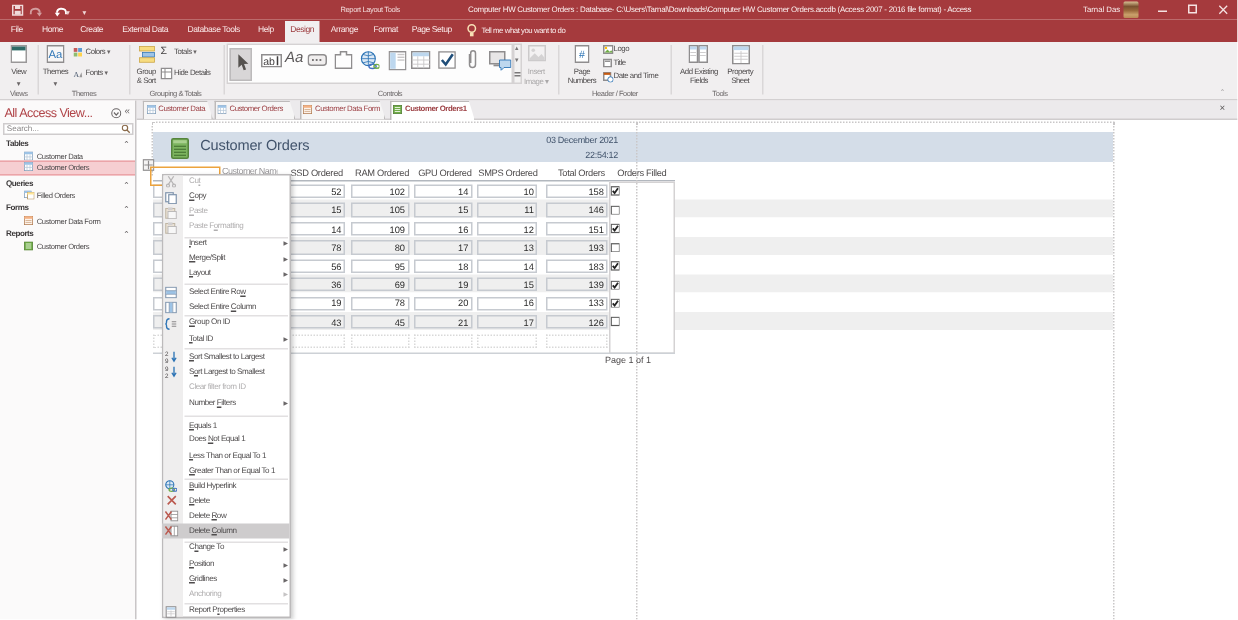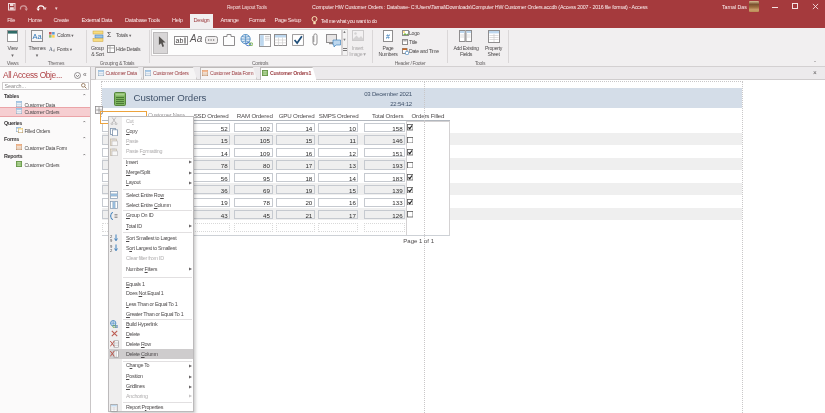--- a/index.html
+++ b/index.html
@@ -227,21 +227,21 @@
     </svg>
 <div class="tx" style="left:210.0px;top:70px;font-size:5.2px;letter-spacing:-0.28px;font-weight:normal;color:#9d4145;">Customer Data Form</div>
 <div class="abs" style="left:259.5px;top:67px;width:57px;height:13px;background:#ffffff;border:1px solid #bdbaba;border-bottom:none;box-sizing:border-box;clip-path:polygon(0 0,calc(100% - 4px) 0,100% 100%,0 100%);"></div>
 <svg class="abs" style="left:262.0px;top:69.5px;" width="6" height="6" viewBox="0 0 6 6">
 <rect x="0.25" y="0.25" width="5.5" height="5.5" fill="#70ad47" stroke="#507e33" stroke-width="0.5"></rect>
 <path d="M1.2 1.7 H4.8 M1.2 3 H4.8 M1.2 4.3 H4.8" stroke="#e2efda" stroke-width="0.7"></path>
     </svg>
 <div class="tx" style="left:270.0px;top:70px;font-size:5.2px;letter-spacing:-0.28px;font-weight:bold;color:#9d4145;">Customer Orders1</div>
 <div class="tx" style="left:813px;top:68.5px;font-size:6.5px;color:#5a5758;">×</div>
 <div class="abs" style="left:0;top:67px;width:91px;height:346px;background:#fbfafa;border-right:1px solid #c9c6c7;box-sizing:border-box;"></div>
-<div class="tx" style="left:3px;top:69.5px;font-size:8.4px;letter-spacing:-0.35px;color:#b04448;">All Access Obje...</div>
+<div class="tx" style="left:3px;top:69.5px;font-size:8.4px;letter-spacing:-0.35px;color:#b04448;">All Access View...</div>
 <svg class="abs" style="left:73.5px;top:71.5px;" width="7" height="7" viewBox="0 0 7 7">
 <circle cx="3.5" cy="3.5" r="3" fill="none" stroke="#6a6667" stroke-width="0.7"></circle>
 <path d="M2 3 L3.5 4.7 L5 3" fill="none" stroke="#6a6667" stroke-width="0.8"></path>
     </svg>
 <div class="tx" style="left:83px;top:71px;font-size:6.5px;color:#6a6667;">«</div>
 <div class="abs" style="left:2px;top:81.5px;width:87px;height:8.5px;background:#fff;border:1px solid #cfcccd;box-sizing:border-box;"></div>
 <div class="tx" style="left:4.5px;top:83px;font-size:5.4px;color:#8a8788;">Search...</div>
 <svg class="abs" style="left:81px;top:83px;" width="6" height="6" viewBox="0 0 6 6">
 <circle cx="2.3" cy="2.3" r="1.8" fill="none" stroke="#8a6a4a" stroke-width="0.8"></circle>
 <path d="M3.6 3.6 L5.5 5.5" stroke="#8a6a4a" stroke-width="0.9"></path>

